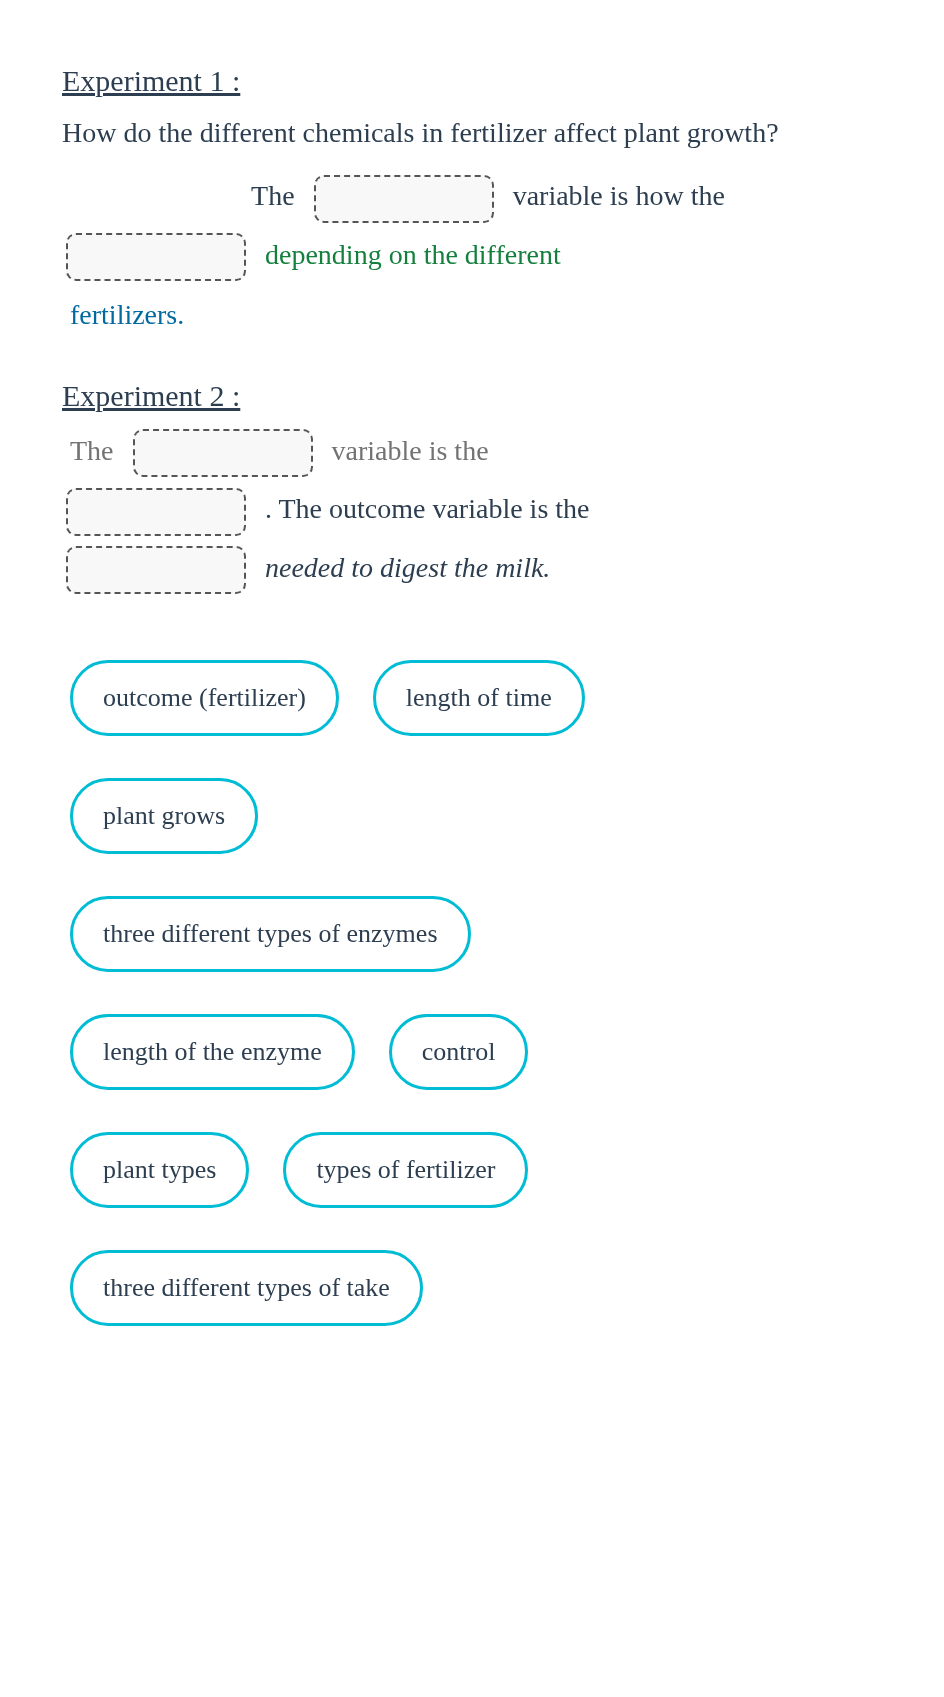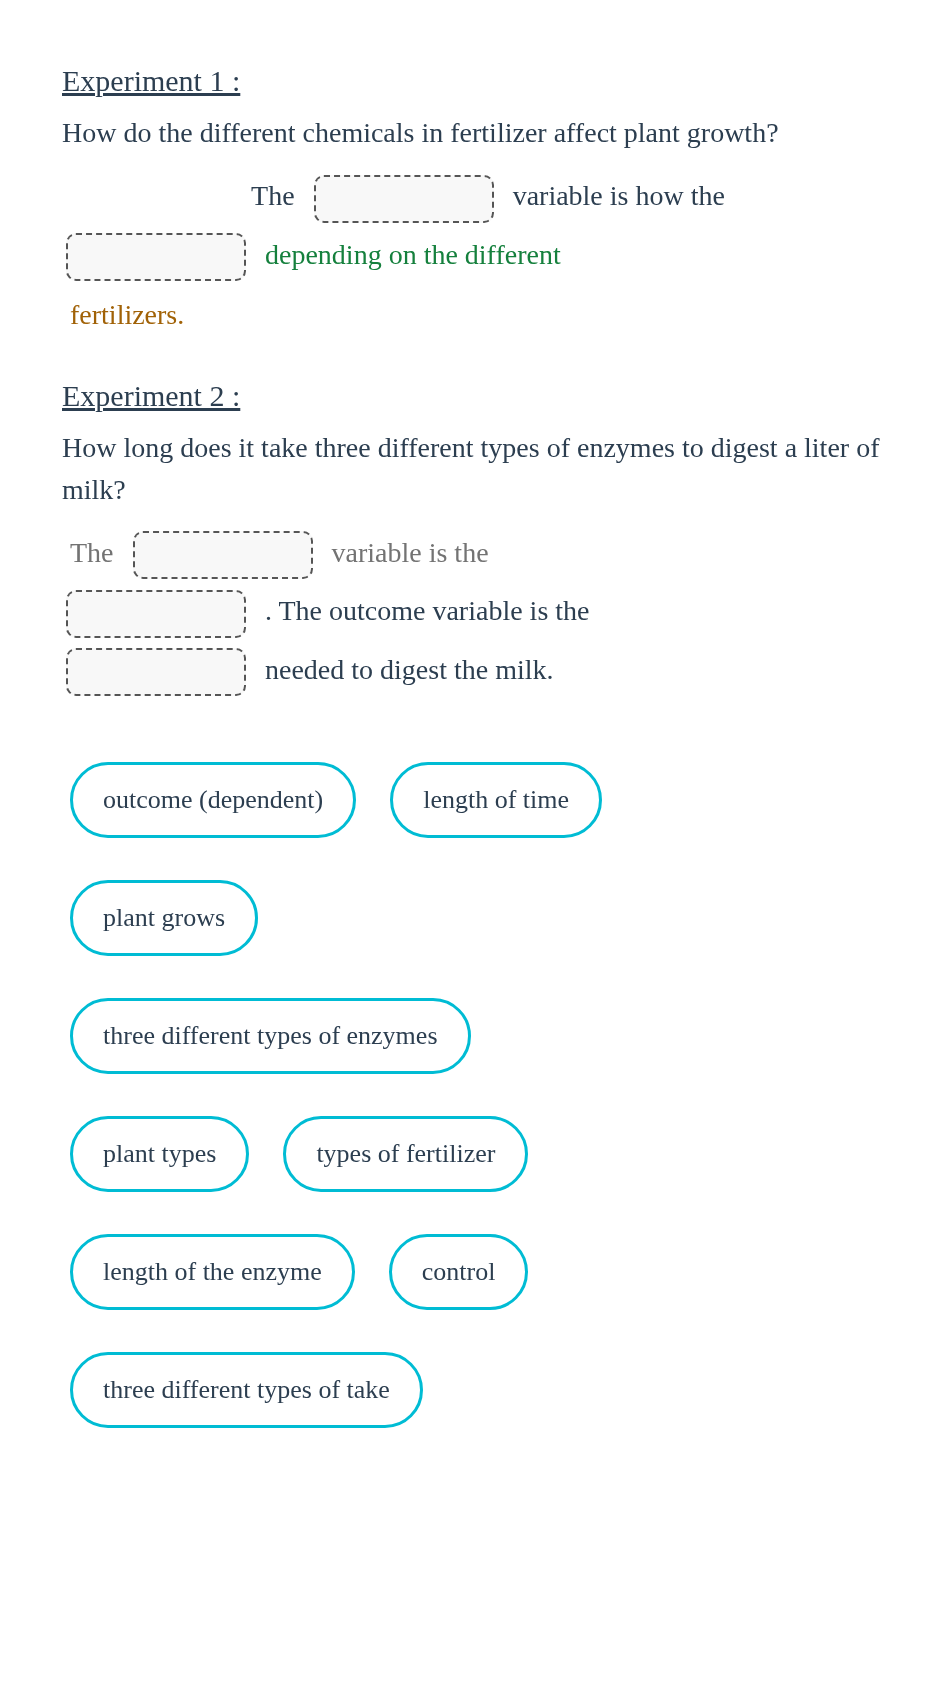--- a/index.html
+++ b/index.html
@@ -84,84 +84,83 @@
   <div style="font-size:28px; line-height:1.7; color:#2c3e50;text-align:center;">
     <span>The </span>
     <span class="blank-box"></span>
     <span> variable is how the</span>
   </div>
 
   <div style="font-size:28px; line-height:1.7; color:#15803d; margin-bottom: 10px;">
     <span class="blank-box"></span>
     <span> depending on the different</span>
   </div>
-  <div style="font-size:28px; line-height:1.7; color:#a16207;">
+  <div style="font-size:28px; line-height:1.7; color:#0369a1;">
     <span>fertilizers.</span>
   </div>
 </div>
 
 <div class="experiment-block" style="margin-top: 30px;">
   <div class="experiment-title">Experiment 2 :</div>
-  <div class="experiment-question">How long does it take three different types of enzymes to digest a liter of milk?</div>
 
   <div style="font-size:28px; line-height:1.7; color:#737373;">
     <span>The </span>
     <span class="blank-box"></span>
     <span> variable is the</span>
   </div>
 
   <div style="font-size:28px; line-height:1.7; color:#2c3e50;">
     <span class="blank-box"></span>
     <span> . The outcome variable is the</span>
   </div>
 
-  <div style="font-size:28px; line-height:1.7; color:#2c3e50; margin-bottom:10px;">
+  <div style="font-size:28px; line-height:1.7; color:#2c3e50; margin-bottom:10px;font-style:italic;">
     <span class="blank-box"></span>
     <span> needed to digest the milk.</span>
   </div>
 </div>
 
 <div class="chips-container">
 
   <div class="chip-row">
     <div class="chip">
-      <span>outcome (dependent)</span>
+      <span>outcome (fertilizer)</span>
     </div>
     <div class="chip">
       <span>length of time</span>
     </div>
   </div>
 
   <div class="chip-row">
     <div class="chip">
       <span>plant grows</span>
     </div>
   </div>
 
   <div class="chip-row">
     <div class="chip">
       <span>three different types of enzymes</span>
     </div>
   </div>
 
   <div class="chip-row">
     <div class="chip">
-      <span>plant types</span>
+      <span>length of the enzyme</span>
     </div>
     <div class="chip">
-      <span>types of fertilizer</span>
+      <span>control</span>
     </div>
   </div>
 
   <div class="chip-row">
     <div class="chip">
-      <span>length of the enzyme</span>
+      <span>plant types</span>
     </div>
     <div class="chip">
-      <span>control</span>
+      <span>types of fertilizer</span>
     </div>
   </div>
 
   <div class="chip-row">
     <div class="chip">
       <span>three different types of take</span>
     </div>
   </div>
 
 </div>

